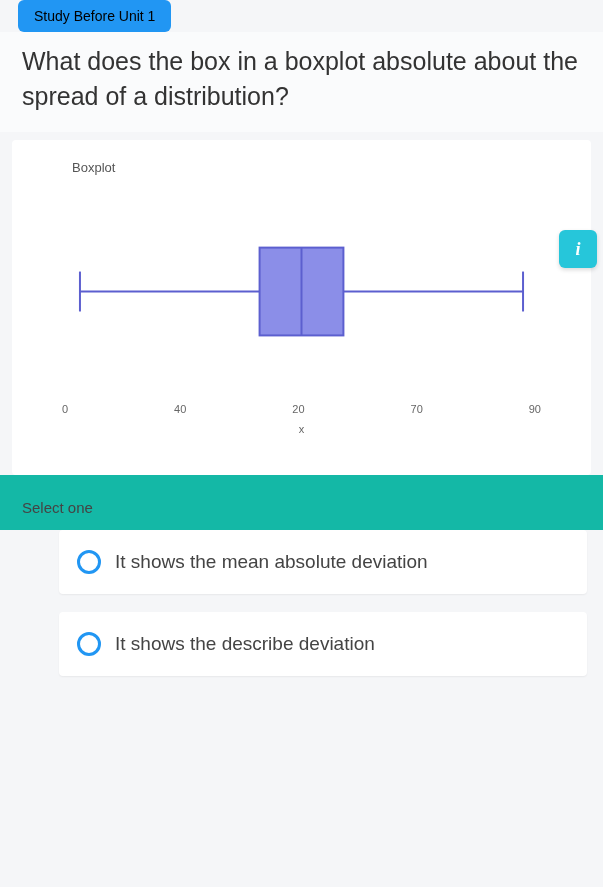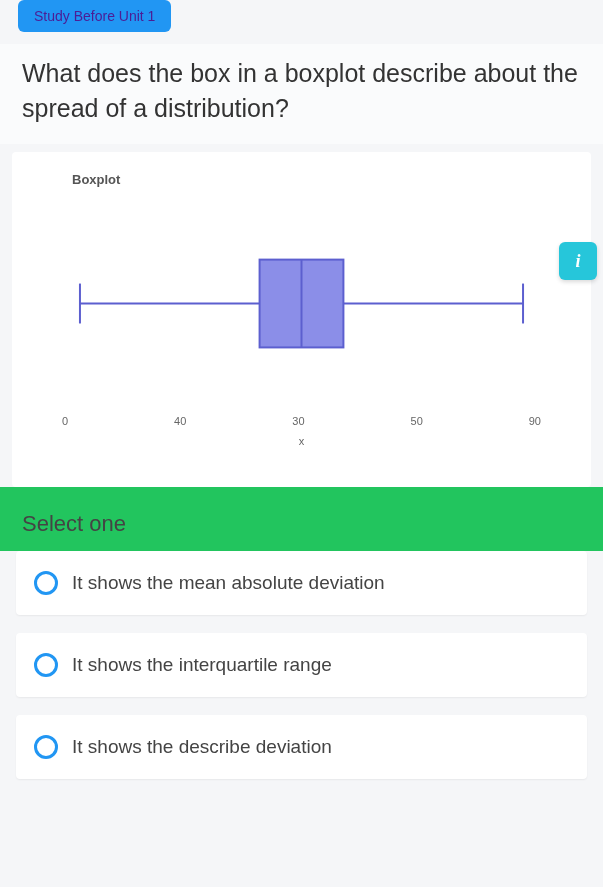--- a/index.html
+++ b/index.html
@@ -6,25 +6,25 @@
   body {
     font-family: Arial, sans-serif;
     background: #f5f6f8;
     width: 603px;
     height: 887px;
     overflow: hidden;
     color: #333;
   }
   .top-pill {
     background: #2196f3;
-    color: #4c1d95;
+    color: #000000;
     display: inline-block;
     padding: 8px 16px;
     border-radius: 6px;
-    margin: 0 0 12px 18px;
+    margin: 0 0 0 18px;
     font-size: 14px;
     font-weight: 500;
   }
   .question {
     padding: 12px 22px 18px 22px;
     font-size: 25px;
     line-height: 1.4;
     color: #333;
     background: #fafbfc;
   }
@@ -32,21 +32,21 @@
     background: #fff;
     margin: 8px 12px 0 12px;
     padding: 20px 10px 40px 10px;
     border-radius: 4px;
     position: relative;
   }
   .chart-title {
     font-size: 13px;
     color: #555;
     margin: 0 0 40px 50px;
-    font-weight: 700;
+    font-weight: 400;
   }
   .plot-area {
     position: relative;
     height: 170px;
     margin: 0 40px;
   }
   .boxplot-svg { width: 100%; height: 100%; }
   .axis-labels {
     display: flex;
     justify-content: space-between;
@@ -73,26 +73,26 @@
     justify-content: center;
     color: white;
     font-weight: bold;
     font-size: 18px;
     font-family: Georgia, serif;
     font-style: italic;
     box-shadow: 0 2px 4px rgba(0,0,0,0.15);
     cursor: pointer;
   }
   .select-label {
-    font-size: 22px;
+    font-size: 15px;
     color: #444;
     padding: 24px 22px 14px 22px;
-    background: #22c55e;
+    background: #14b8a6;
   }
-  .options { padding: 0 16px; }
+  .options { padding: 0 16px; margin-left: 43px; }
   .option {
     background: #fff;
     border-radius: 4px;
     padding: 20px 18px;
     margin-bottom: 18px;
     display: flex;
     align-items: center;
     gap: 14px;
     cursor: pointer;
     box-shadow: 0 1px 2px rgba(0,0,0,0.06);
@@ -111,61 +111,57 @@
 </style>
 </head>
 <body>
 
 
 
 <div class="top-pill">
   <span>Study Before Unit 1</span>
 </div>
 
-<div class="question">What does the box in a boxplot describe about the spread of a distribution?</div>
+<div class="question">What does the box in a boxplot absolute about the spread of a distribution?</div>
 
 <div class="chart-card">
   <div class="chart-title">Boxplot</div>
 
   <div class="plot-area">
     <svg class="boxplot-svg" viewBox="0 0 480 170">
         <line x1="18" y1="76.5" x2="198" y2="76.5" stroke="#5c5fcf" stroke-width="2"></line>
         <line x1="18" y1="56.5" x2="18" y2="96.5" stroke="#5c5fcf" stroke-width="2"></line>
         <line x1="282" y1="76.5" x2="462" y2="76.5" stroke="#5c5fcf" stroke-width="2"></line>
         <line x1="462" y1="56.5" x2="462" y2="96.5" stroke="#5c5fcf" stroke-width="2"></line>
         <rect x="198" y="32.5" width="84" height="88" fill="#8b8ee8" stroke="#5c5fcf" stroke-width="2"></rect>
         <line x1="240" y1="32.5" x2="240" y2="120.5" stroke="#5c5fcf" stroke-width="2"></line>
       </svg>
   </div>
 
   <div class="axis-labels">
       <span>0</span>
       <span>40</span>
-      <span>30</span>
-      <span>50</span>
+      <span>20</span>
+      <span>70</span>
       <span>90</span>
     </div>
   <div class="axis-title">x</div>
 
   <div class="info-btn">
     <span>i</span>
   </div>
 </div>
 
 <div class="select-label">Select one</div>
 
 <div class="options">
   <div class="option">
     <div class="radio"></div>
     <div class="option-label">It shows the mean absolute deviation</div>
   </div>
   <div class="option">
     <div class="radio"></div>
-    <div class="option-label">It shows the interquartile range</div>
-  </div>
-  <div class="option">
-    <div class="radio"></div>
     <div class="option-label">It shows the describe deviation</div>
   </div>
 </div>
 
 
 
 
 </body></html>

